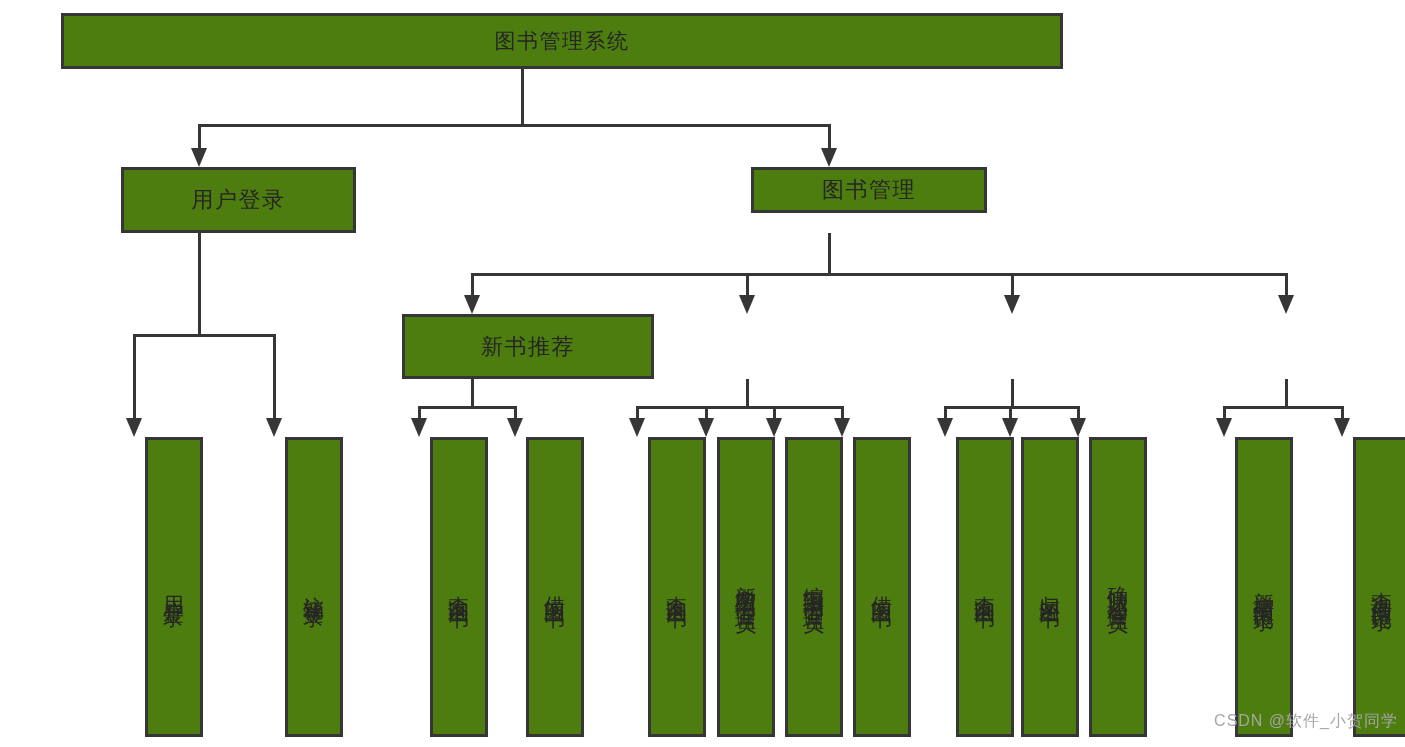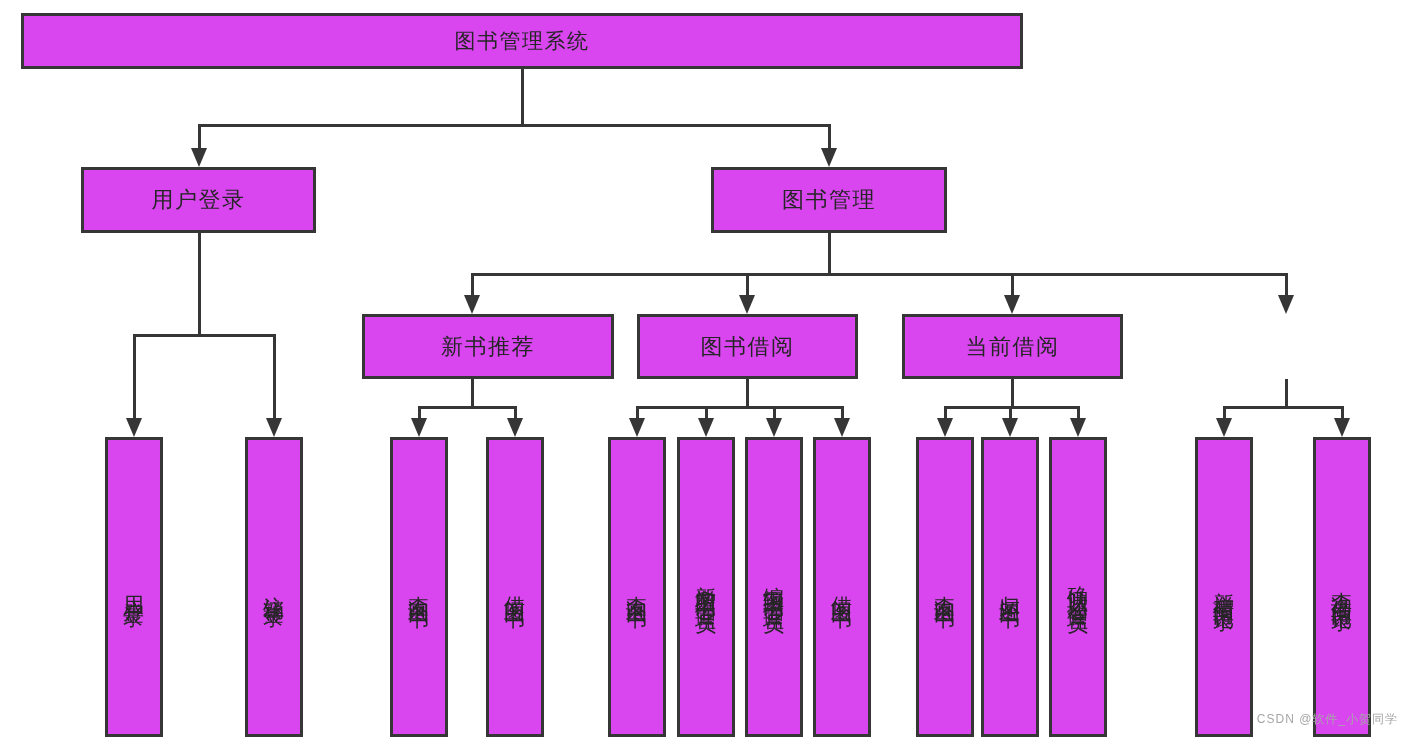--- a/index.html
+++ b/index.html
@@ -8,26 +8,27 @@
     width: 1405px;
     height: 747px;
     background: var(--background, #ffffff);
     font-family: "Liberation Sans", sans-serif;
     overflow: hidden;
   }
   .node {
     position: absolute;
     box-sizing: border-box;
     border: 3px solid var(--line, #363636);
-    background: #d946ef;
+    background: #4d7c0f;
     display: flex;
     align-items: center;
     justify-content: center;
     color: var(--text, #252525);
     z-index: 2;
+    margin-left: 40px;
   }
   .hnode {
     font-size: 22px;
     letter-spacing: 1.5px;
     white-space: nowrap;
   }
   .root-node { font-size: 21px; }
   .vnode {
     writing-mode: vertical-rl;
     font-size: 21px;
@@ -45,21 +46,21 @@
     height: 0;
     border-left: 8px solid transparent;
     border-right: 8px solid transparent;
     border-top: 19px solid var(--line, #363636);
     z-index: 1;
   }
   .watermark {
     position: absolute;
     right: 7px;
     top: 711px;
-    font-size: 12px;
+    font-size: 16px;
     letter-spacing: 1px;
     color: var(--watermark, #a6a6a6);
     z-index: 5;
     white-space: nowrap;
   }
 </style>
 </head>
 <body>
 
 <div class="canvas" id="canvas" style="--line: #363636; --text: #252525; --watermark: #a6a6a6; --background: #ffffff;">
@@ -115,25 +116,23 @@
       <div class="cline" style="left: 1222.5px; top: 405.5px; width: 121px; height: 3px;"></div>
       <div class="cline" style="left: 1222.5px; top: 407px; width: 3px; height: 13px;"></div>
       <div class="carrow" style="left: 1216px; top: 418px;"></div>
       <div class="cline" style="left: 1340.5px; top: 407px; width: 3px; height: 13px;"></div>
       <div class="carrow" style="left: 1334px; top: 418px;"></div>
     </div>
 
   <div class="node hnode root-node" style="left:21px; top:13px; width:1002px; height:56px;">图书管理系统</div>
 
   <div class="node hnode" style="left:81px; top:167px; width:235px; height:66px;">用户登录</div>
-  <div class="node hnode" style="left:711px; top:167px; width:236px; height:66px;">图书管理</div>
+  <div class="node hnode" style="left:711px; top:167px; width:236px; height:46px;">图书管理</div>
 
   <div class="node hnode" style="left:362px; top:314px; width:252px; height:65px;">新书推荐</div>
-  <div class="node hnode" style="left:637px; top:314px; width:221px; height:65px;">图书借阅</div>
-  <div class="node hnode" style="left:902px; top:314px; width:221px; height:65px;">当前借阅</div>
 
   <div class="node vnode" style="left:105px; top:437px; width:58px; height:300px;">用户登录</div>
   <div class="node vnode" style="left:245px; top:437px; width:58px; height:300px;">注销登录</div>
 
   <div class="node vnode" style="left:390px; top:437px; width:58px; height:300px;">查询图书</div>
   <div class="node vnode" style="left:486px; top:437px; width:58px; height:300px;">借阅图书</div>
 
   <div class="node vnode" style="left:608px; top:437px; width:58px; height:300px;">查询图书</div>
   <div class="node vnode" style="left:677px; top:437px; width:58px; height:300px;">新增图书（管理员）</div>
   <div class="node vnode" style="left:745px; top:437px; width:58px; height:300px;">编辑图书（管理员）</div>

